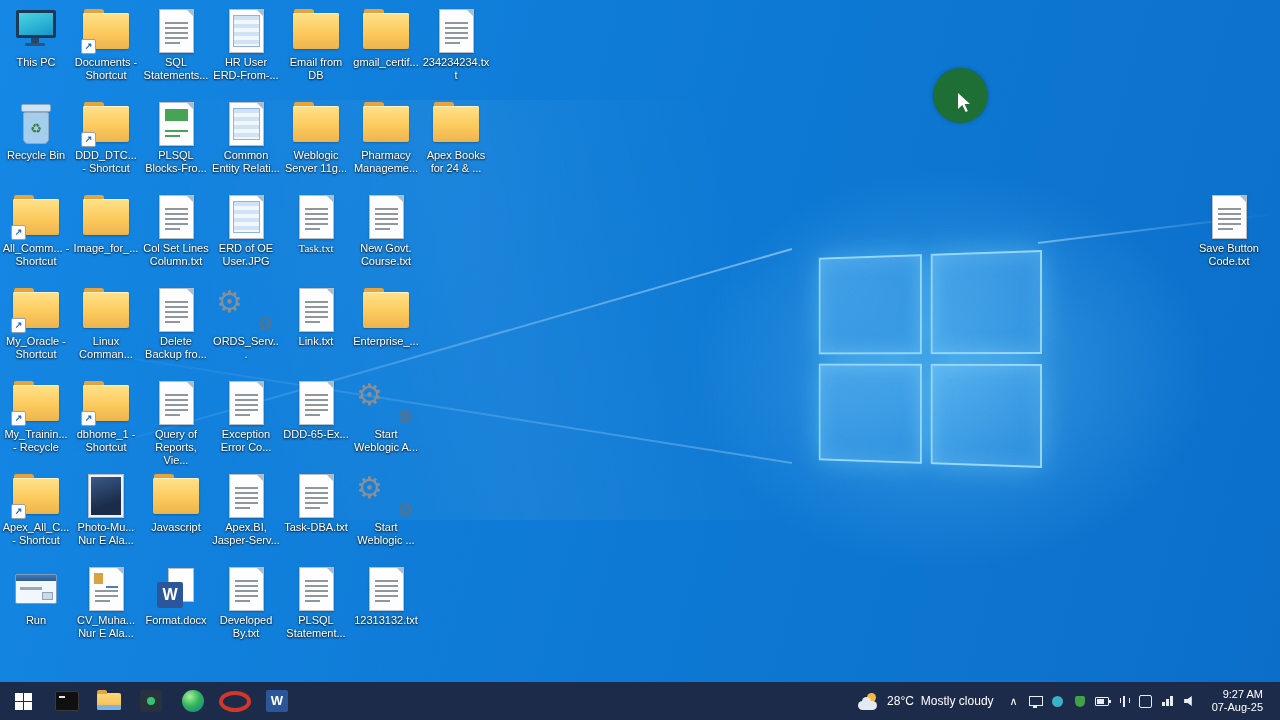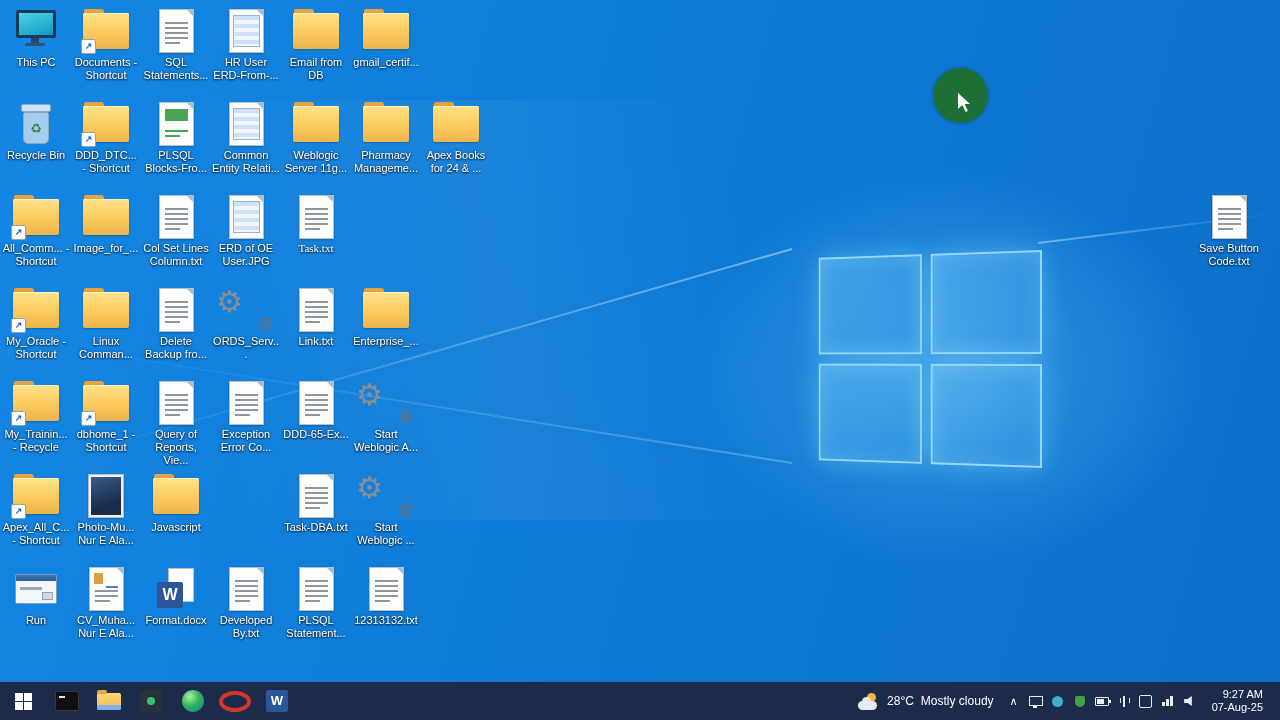--- a/index.html
+++ b/index.html
@@ -417,20 +417,33 @@
             <i class="fold"></i>
             <i class="pl l1"></i>
             <i class="pl l2"></i>
             <i class="pl l3"></i>
             <i class="pl l4"></i>
             <i class="pl l5 short"></i>
           </div>
         </div>
         <div class="icon-label">Exception Error Co...</div>
       </div>
+      <div class="icon-cell" style="left: 212px; top: 473px;">
+        <div class="icon-art">
+          <div class="page">
+            <i class="fold"></i>
+            <i class="pl l1"></i>
+            <i class="pl l2"></i>
+            <i class="pl l3"></i>
+            <i class="pl l4"></i>
+            <i class="pl l5 short"></i>
+          </div>
+        </div>
+        <div class="icon-label">Apex.BI, Jasper-Serv...</div>
+      </div>
       <div class="icon-cell" style="left: 212px; top: 566px;">
         <div class="icon-art">
           <div class="page">
             <i class="fold"></i>
             <i class="pl l1"></i>
             <i class="pl l2"></i>
             <i class="pl l3"></i>
             <i class="pl l4"></i>
             <i class="pl l5 short"></i>
           </div>
@@ -530,20 +543,33 @@
         <div class="icon-label">gmail_certif...</div>
       </div>
       <div class="icon-cell" style="left: 352px; top: 101px;">
         <div class="icon-art">
           <div class="folder">
             <div class="f-tab"></div>
             <div class="f-body"></div>
           </div>
         </div>
         <div class="icon-label">Pharmacy Manageme...</div>
+      </div>
+      <div class="icon-cell" style="left: 352px; top: 194px;">
+        <div class="icon-art">
+          <div class="page">
+            <i class="fold"></i>
+            <i class="pl l1"></i>
+            <i class="pl l2"></i>
+            <i class="pl l3"></i>
+            <i class="pl l4"></i>
+            <i class="pl l5 short"></i>
+          </div>
+        </div>
+        <div class="icon-label">New Govt. Course.txt</div>
       </div>
       <div class="icon-cell" style="left: 352px; top: 287px;">
         <div class="icon-art">
           <div class="folder">
             <div class="f-tab"></div>
             <div class="f-body"></div>
           </div>
         </div>
         <div class="icon-label">Enterprise_...</div>
       </div>
@@ -566,20 +592,33 @@
           <div class="page">
             <i class="fold"></i>
             <i class="pl l1"></i>
             <i class="pl l2"></i>
             <i class="pl l3"></i>
             <i class="pl l4"></i>
             <i class="pl l5 short"></i>
           </div>
         </div>
         <div class="icon-label">12313132.txt</div>
+      </div>
+      <div class="icon-cell" style="left: 422px; top: 8px;">
+        <div class="icon-art">
+          <div class="page">
+            <i class="fold"></i>
+            <i class="pl l1"></i>
+            <i class="pl l2"></i>
+            <i class="pl l3"></i>
+            <i class="pl l4"></i>
+            <i class="pl l5 short"></i>
+          </div>
+        </div>
+        <div class="icon-label">234234234.txt</div>
       </div>
       <div class="icon-cell" style="left: 422px; top: 101px;">
         <div class="icon-art">
           <div class="folder">
             <div class="f-tab"></div>
             <div class="f-body"></div>
           </div>
         </div>
         <div class="icon-label">Apex Books for 24 &amp; ...</div>
       </div>

